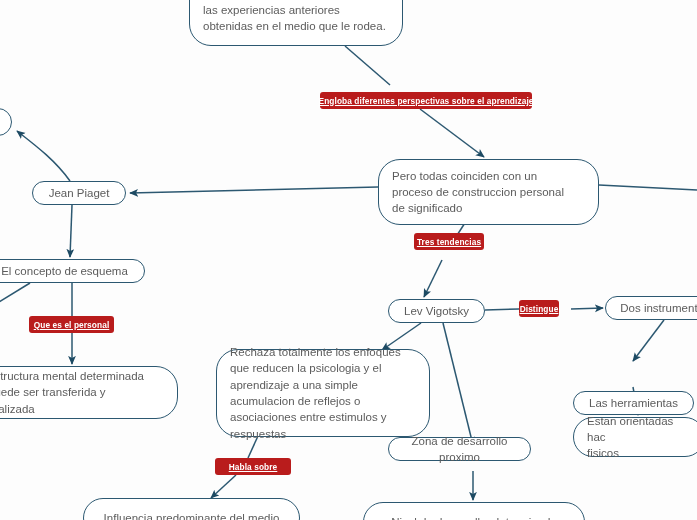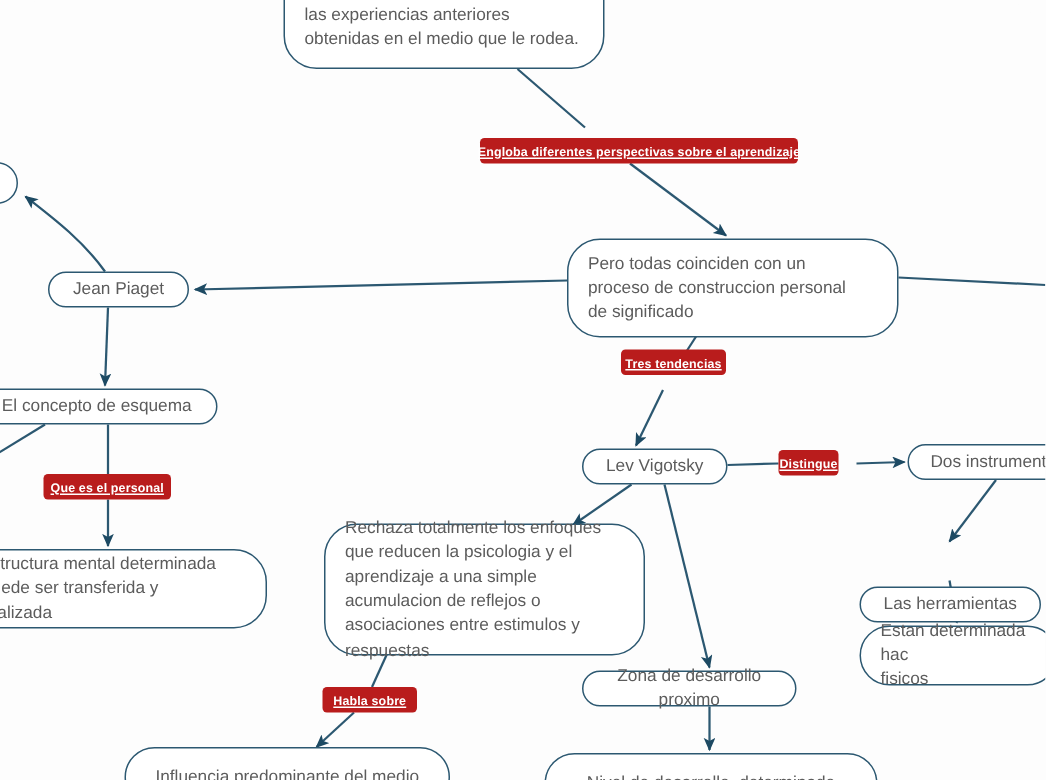--- a/index.html
+++ b/index.html
@@ -136,24 +136,24 @@
       <div class="node center" style="left: 388px; top: 299px; width: 97px; height: 24px;">
         <span class="txt">Lev Vigotsky</span>
       </div>
       <div class="node center" style="left: 605px; top: 296px; width: 120px; height: 24px;">
         <span class="txt">Dos instrumentos</span>
       </div>
       <div class="node center" style="left: 573px; top: 363px; width: 121px; height: 24px; margin-top: 28px;">
         <span class="txt">Las herramientas</span>
       </div>
       <div class="node" style="left: 573px; top: 417px; width: 132px; height: 40px;">
-        <span class="txt">Estan determinada hac
+        <span class="txt">Estan orientadas hac
 fisicos</span>
       </div>
-      <div class="node center" style="left: 388px; top: 447px; width: 143px; height: 24px;">
+      <div class="node center" style="left: 388px; top: 437px; width: 143px; height: 24px;">
         <span class="txt">Zona de desarrollo proximo</span>
       </div>
       <div class="node center" style="left: 363px; top: 502px; width: 222px; height: 40px;">
         <span class="txt">Nivel de desarrollo, determinado</span>
       </div>
       <div class="node center" style="left: 83px; top: 498px; width: 217px; height: 40px;">
         <span class="txt">Influencia predominante del medio</span>
       </div>
     </div>
   <div id="label-layer">
@@ -162,18 +162,18 @@
       </div>
       <div class="label" style="left: 29px; top: 316px; width: 85px; height: 17px;">
         <span>Que es el personal</span>
       </div>
       <div class="label" style="left: 414px; top: 233px; width: 70px; height: 17px;">
         <span>Tres tendencias</span>
       </div>
       <div class="label" style="left: 519px; top: 300px; width: 40px; height: 17px;">
         <span>Distingue</span>
       </div>
-      <div class="label" style="left: 215px; top: 458px; width: 63px; height: 17px; text-align: center;">
+      <div class="label" style="left: 215px; top: 458px; width: 76px; height: 17px; text-align: center;">
         <span>Habla sobre</span>
       </div>
     </div>
 
 </div>
 
 </body></html>

